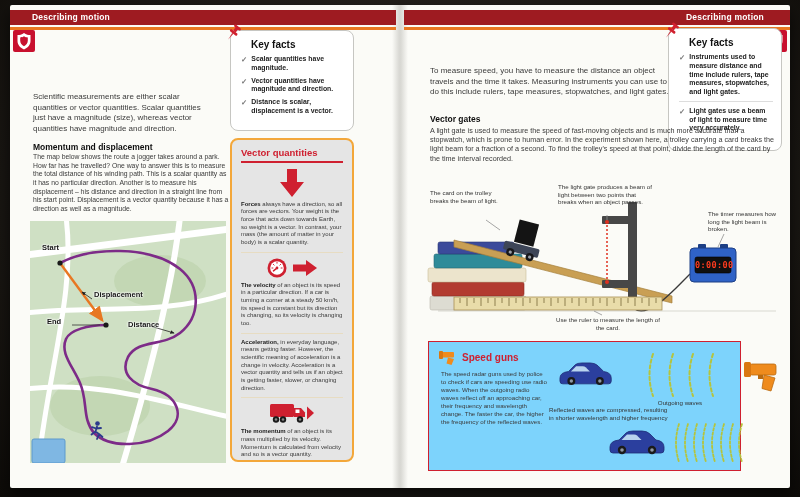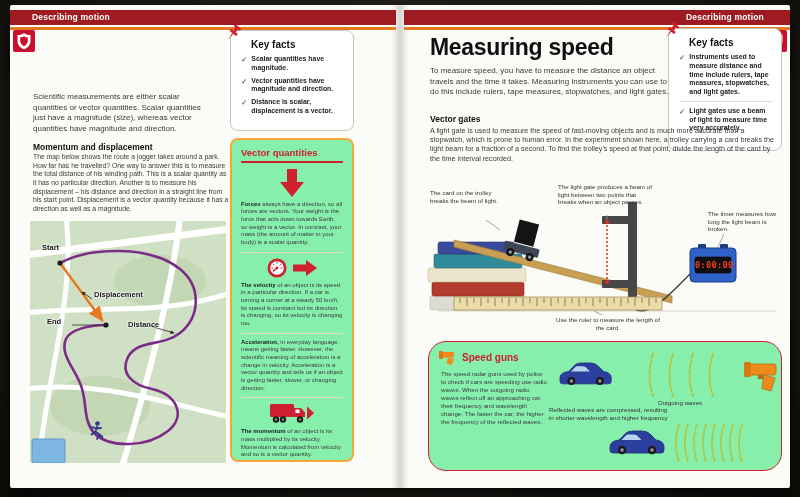--- a/index.html
+++ b/index.html
@@ -35,42 +35,42 @@
   .kf{position:absolute;background:#fff;border:1px solid #c6c6c2;border-radius:8px;padding:8px 8px 5px 10px}
   .kf-left{left:220px;top:25px;width:124px;height:101px}
   .kf-right{left:658px;top:23px;width:114px;height:123px}
   .pin{position:absolute;left:-7px;top:-7px;width:20px;height:20px}
   .kf-title{font-size:10px;font-weight:bold;color:#101010;margin:0 0 5px 10px}
   .kf-item{display:flex;gap:4px;margin-bottom:4px}
   .check{color:#777;font-size:7.5px;font-weight:bold;line-height:1.25;flex:0 0 auto}
   .kf-text{font-size:6.9px;font-weight:bold;color:#222;line-height:1.27}
   .kf-div{border-top:1px solid #ddd;margin:4px 0 5px}
 
-  .vbox{position:absolute;left:220px;top:133px;width:124px;height:324px;border:2px solid #f3a73a;border-radius:8px;background:#86efac;padding:7px 9px;overflow:hidden}
+  .vbox{position:absolute;left:220px;top:133px;width:124px;height:324px;border:2px solid #f3a73a;border-radius:8px;background:#e5e5e5;padding:7px 9px;overflow:hidden}
   .vbox-title{color:#cf2030;font-size:9.5px;font-weight:bold}
   .vbox-rule{height:1.5px;background:#cf2030;margin:3px 0 6px}
   .v-icon{display:flex;justify-content:center;align-items:center;gap:6px;margin:1px 0 4px}
   .v-text{font-size:6px;line-height:1.28;color:#3a3a3a}
   .v-text b{color:#1c1c1c}
   .v-div{border-top:1px solid #e7dcc2;margin:5px 0}
 
   .map{position:absolute;left:20px;top:216px;width:196px;height:169px}
   .map svg{position:absolute;left:0;top:0}
   .maplabel{position:absolute;font-size:7.5px;font-weight:bold;color:#141414;white-space:nowrap;text-shadow:0 0 2px #fff,0 0 2px #fff,0 0 3px #fff}
 
   .illus{position:absolute;left:414px;top:165px;width:366px;height:168px}
   .illus svg{position:absolute;left:0;top:0}
   .ann{position:absolute;font-size:6.2px;line-height:1.22;color:#333}
   .ann-card{left:6px;top:19px;width:78px}
   .ann-gate{left:134px;top:13px;width:96px}
   .ann-timer{left:284px;top:40px;width:78px}
   .ann-ruler{left:128px;top:146px;width:112px;text-align:center}
   .timer-display{position:absolute;left:271px;top:87px;width:36px;height:16px;font-family:"DejaVu Sans Mono",monospace;font-size:8.5px;font-weight:bold;color:#ff3b1f;text-align:center;line-height:16px;letter-spacing:.4px}
 
-  .sgbox{position:absolute;left:418px;top:336px;width:354px;height:130px;border:1.5px solid #cf2030;border-radius:18px;background:#86efac}
+  .sgbox{position:absolute;left:418px;top:336px;width:313px;height:130px;border:1.5px solid #cf2030;border-radius:0;background:#7dd3fc}
   .sg-head{position:absolute;left:10px;top:7px;display:flex;align-items:center;gap:5px}
   .sg-title{color:#cf2030;font-size:10px;font-weight:bold}
   .sg-body{position:absolute;left:12px;top:28px;width:106px;font-size:6.2px;line-height:1.3;color:#3a3a3a}
   .sg-art{position:absolute;left:118px;top:4px;width:232px;height:118px}
   .sg-label{position:absolute;font-size:6.2px;line-height:1.25;color:#333}
   .sg-out{left:206px;top:57px;width:90px;text-align:center}
   .sg-ref{left:120px;top:64px;width:122px}
   .wave{stroke:#b5c43c;stroke-width:2;fill:none;stroke-dasharray:3.2 2.6;stroke-linecap:round}
   .wave2{stroke:#b5c43c;stroke-width:1.8;fill:none;stroke-dasharray:2.4 2;stroke-linecap:round}
   .leader{stroke:#8f8f8f;stroke-width:.8;fill:none}
@@ -241,21 +241,20 @@
     </div>
     <div class="rule rule-right"></div>
     <div class="shield shield-right">
       <svg width="22" height="22" viewBox="0 0 22 22">
         <rect width="22" height="22" rx="2" fill="#c8102e"></rect>
         <path d="M11,3 C9,4.6 6.5,5.1 4.5,5.1 v5.9 c0,4 3,7 6.5,8.5 C14.5,18 17.5,15 17.5,11 V5.1 C15.5,5.1 13,4.6 11,3 z" fill="#fff"></path>
         <path d="M11,6.2 C10,7 8.5,7.4 7.2,7.4 v3.4 c0,2.6 1.7,4.5 3.8,5.5 2.1,-1 3.8,-2.9 3.8,-5.5 V7.4 C13.5,7.4 12,7 11,6.2 z" fill="#c8102e"></path>
       </svg>
     </div>
 
-    <h1 class="title title-right">Measuring speed</h1>
     <p class="intro intro-right">To measure speed, you have to measure the distance an object travels and the time it takes. Measuring instruments you can use to do this include rulers, tape measures, stopwatches, and light gates.</p>
 
     <div class="kf kf-right">
       <div class="pin">
         <svg width="20" height="20" viewBox="0 0 20 20">
           <g transform="rotate(38 10 8)" fill="#d0202e">
             <rect x="6" y="1" width="8" height="2.6" rx="1.3"></rect>
             <rect x="8.4" y="3" width="3.2" height="4.4"></rect>
             <rect x="5.6" y="7.2" width="8.8" height="2.6" rx="1.2"></rect>
             <path d="M9.4,9.8 h1.2 L10,17.5 z"></path>

